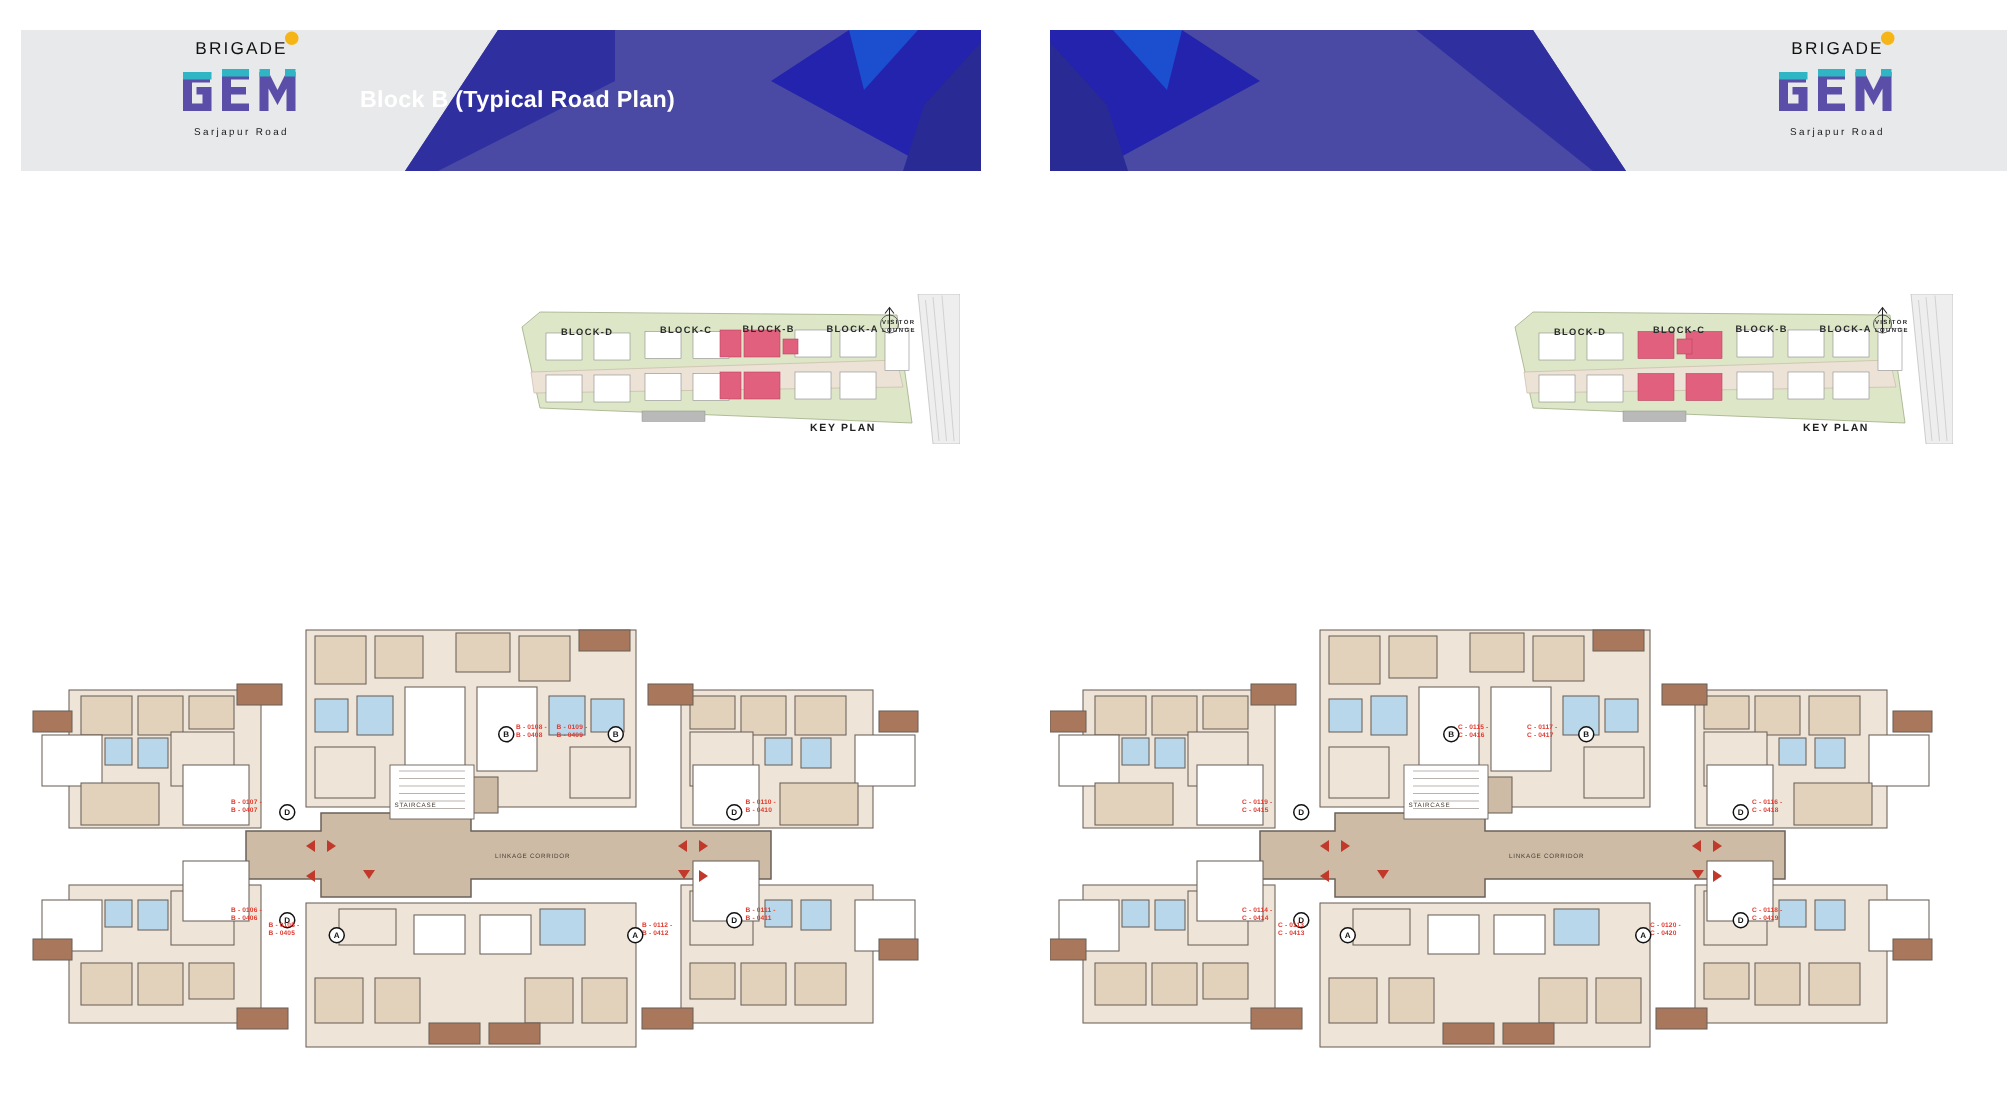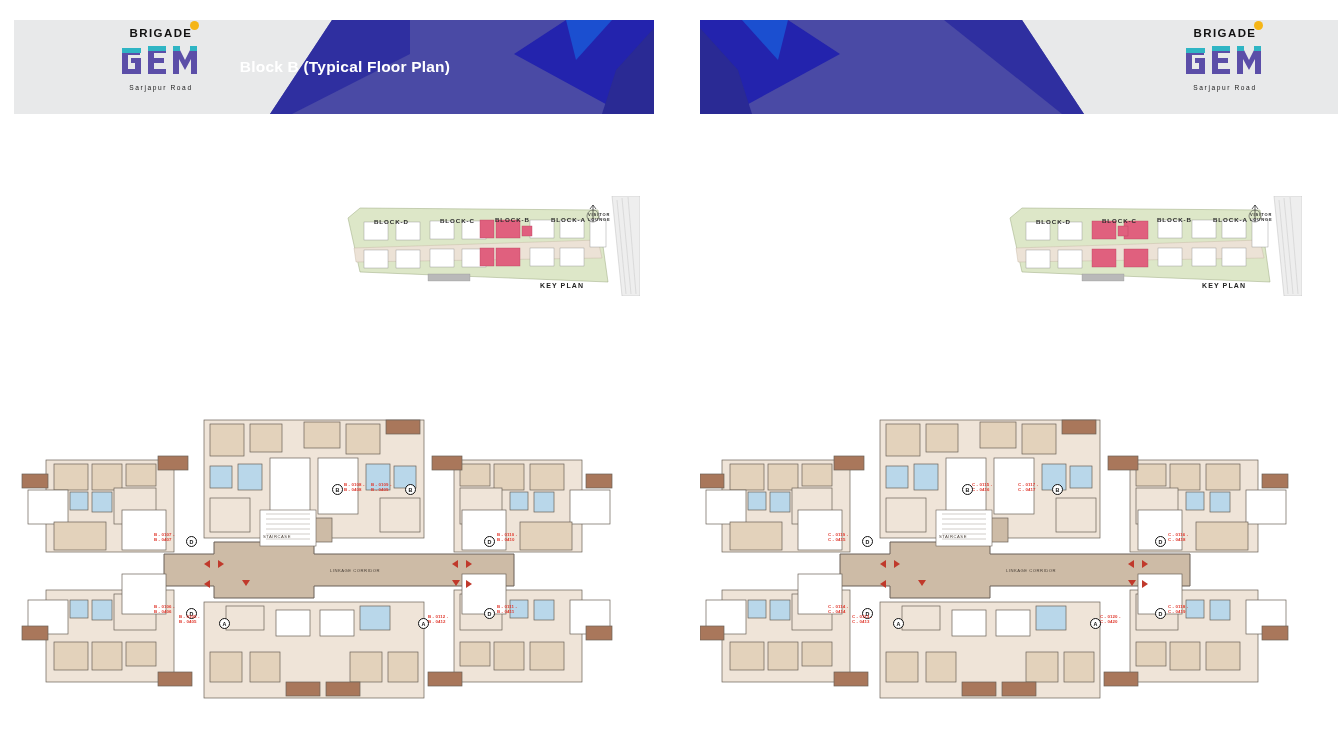--- a/index.html
+++ b/index.html
@@ -46,21 +46,21 @@
   .b-right .sh4{left:0;width:88px;background:#1b4fd0;
      clip-path:polygon(42px 0,88px 0,78px 40px);}
   .b-right .sh5{left:0;width:52px;background:#2a2a94;
      clip-path:polygon(0 8px,38px 50px,52px 94px,0 94px);}
   .b-right .banner-title{left:74px;width:470px;justify-content:center;}
 
   
   .logo{position:absolute;top:28px;width:150px;height:78px;z-index:6;
         display:flex;flex-direction:column;align-items:center;}
   .logo.left{left:72px;}
-  .lg-brigade{position:relative;font-size:11.5px;font-weight:bold;letter-spacing:1.4px;
+  .lg-brigade{position:relative;font-size:11.5px;font-weight:normal;letter-spacing:1.4px;
               color:#111111;line-height:1;}
   .lg-dot{position:absolute;right:-7px;top:-7px;width:9px;height:9px;border-radius:50%;
           background:#f5b517;}
   .lg-gem{margin-top:2px;line-height:1;}
   .lg-sarjapur{margin-top:3px;font-size:6.6px;letter-spacing:1.6px;color:#1a1a1a;}
 
   
   .keyplan{position:absolute;top:196px;width:300px;height:100px;}
   .keyplan.left{left:326px;}
   .kp-label{position:absolute;font-size:6.2px;letter-spacing:.9px;color:#2b2b2b;
@@ -88,21 +88,21 @@
   <div class="panel left">
 
     <div class="banner b-left">
       <div class="shapes">
         <div class="sh sh1"></div>
         <div class="sh sh2"></div>
         <div class="sh sh3"></div>
         <div class="sh sh4"></div>
         <div class="sh sh5"></div>
       </div>
-      <div class="banner-title">Block B (Typical Floor Plan)</div>
+      <div class="banner-title">Block B (Typical Road Plan)</div>
     </div>
 
     <div class="logo left">
       <div class="lg-brigade">
         <span>BRIGADE</span>
         <span class="lg-dot"></span>
       </div>
       <div class="lg-gem">
         <svg width="86" height="36" viewBox="0 0 86 36">
           <path d="M4 8 L22 8 L22 13 L10 13 L10 27 L17 27 L17 21 L13 21 L13 16 L23 16 L23 32 L4 32 Z" fill="#5b4ea8"></path>

